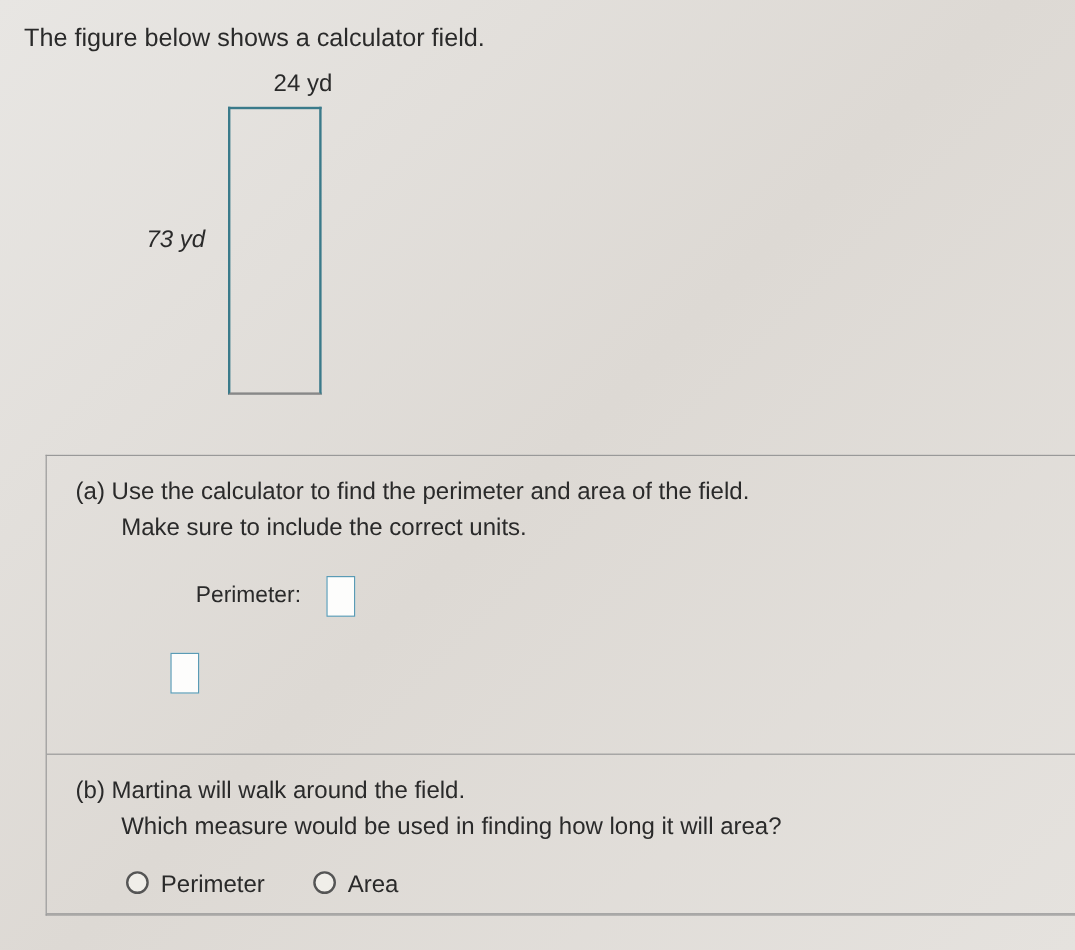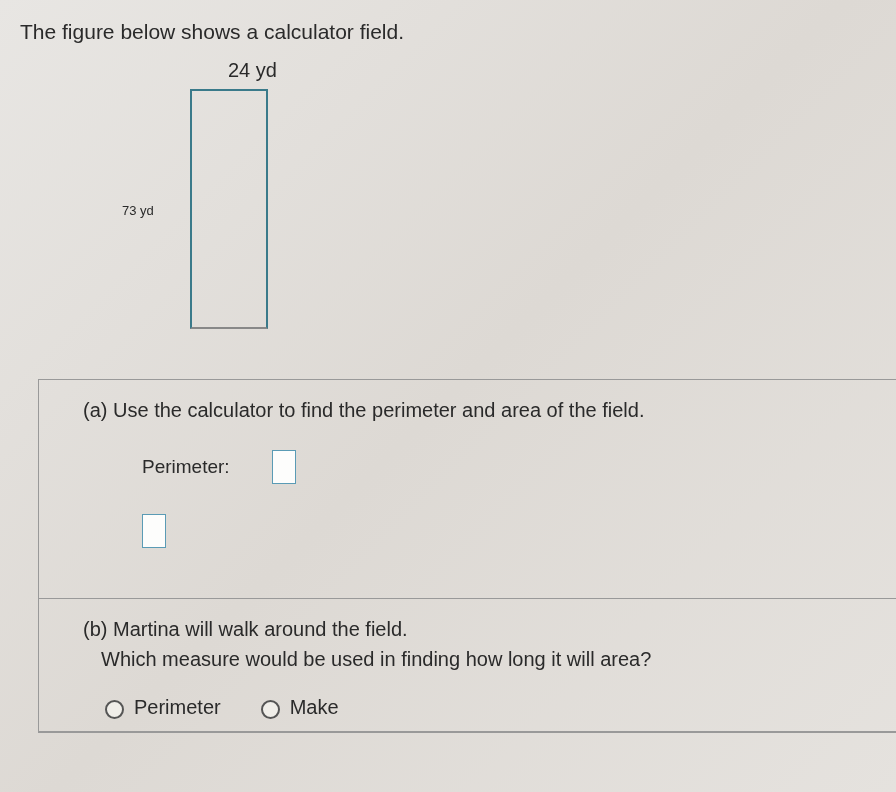--- a/index.html
+++ b/index.html
@@ -37,50 +37,51 @@
       top: 30px;
       left: 100px;
       width: 78px;
       height: 240px;
       border: 2px solid #3a7a8a;
       border-bottom-color: #888;
       background: transparent;
     }
     .height-label {
       position: absolute;
-      top: 144px;
+      top: 130px;
       left: 32px;
-      font-size: 13px;
+      font-size: 20px;
+      font-style: italic;
     }
     .question-box {
       border: 1px solid #999;
       border-right: none;
       margin-left: 18px;
     }
     .part {
       padding: 15px 20px 20px 28px;
       border-bottom: 1px solid #999;
     }
     .part-text {
       font-size: 20px;
       line-height: 1.5;
-      margin-left: 20px;
     }
     .part-label {
       display: inline-block;
       margin-left: -4px;
     }
     .sub-line {
       margin-left: 34px;
       font-size: 20px;
       line-height: 1.5;
     }
     .fields {
       margin-top: 25px;
       margin-left: 75px;
+      text-align: center;
     }
     .field-row {
       display: flex;
       align-items: center;
       margin-bottom: 30px;
       font-size: 19px;
     }
     .field-label {
       width: 130px;
     }
@@ -94,21 +95,21 @@
     .options {
       margin-top: 22px;
       margin-left: 38px;
       display: flex;
       gap: 40px;
       font-size: 20px;
       align-items: center;
     }
     .radio-wrap {
       display: flex;
-      align-items: flex-end;
+      align-items: flex-start;
       gap: 10px;
     }
     .radio-circle {
       width: 19px;
       height: 19px;
       border: 2px solid #555;
       border-radius: 50%;
       background: #f0eee9;
       display: inline-block;
     }
@@ -126,20 +127,21 @@
   <div class="height-label">73 yd</div>
   <div class="rectangle"></div>
 </div>
 
 <div class="question-box">
   <div class="part">
     <div class="part-text">
       <span class="part-label">(a)</span>
       <span>Use the calculator to find the perimeter and area of the field.</span>
     </div>
+    <div class="sub-line">Make sure to include the correct units.</div>
     <div class="fields">
       <div class="field-row">
         <span class="field-label">Perimeter:</span>
         <span class="input-box"></span>
       </div>
       <div class="field-row">
         <span class="input-box"></span>
       </div>
     </div>
   </div>
@@ -149,17 +151,17 @@
       <span>Martina will walk around the field.</span>
     </div>
     <div class="sub-line">Which measure would be used in finding how long it will area?</div>
     <div class="options">
       <div class="radio-wrap">
         <span class="radio-circle"></span>
         <span>Perimeter</span>
       </div>
       <div class="radio-wrap">
         <span class="radio-circle"></span>
-        <span>Make</span>
+        <span>Area</span>
       </div>
     </div>
   </div>
 </div>
 
 </body></html>

